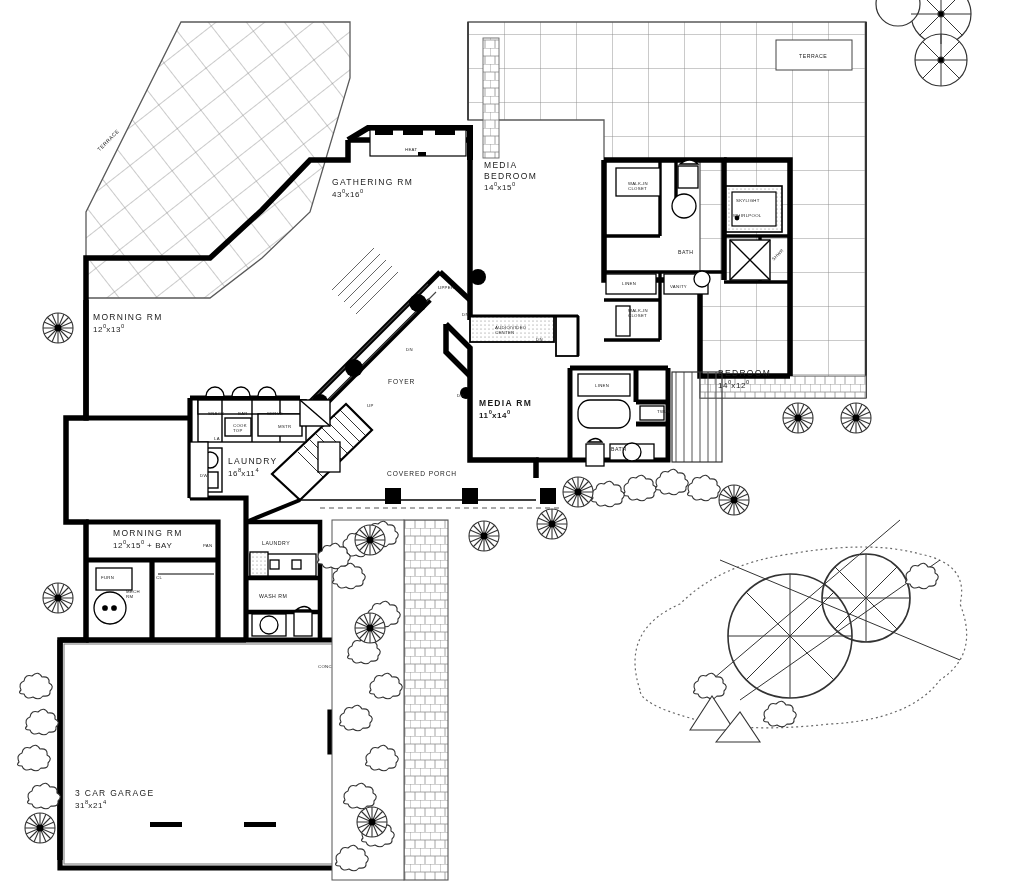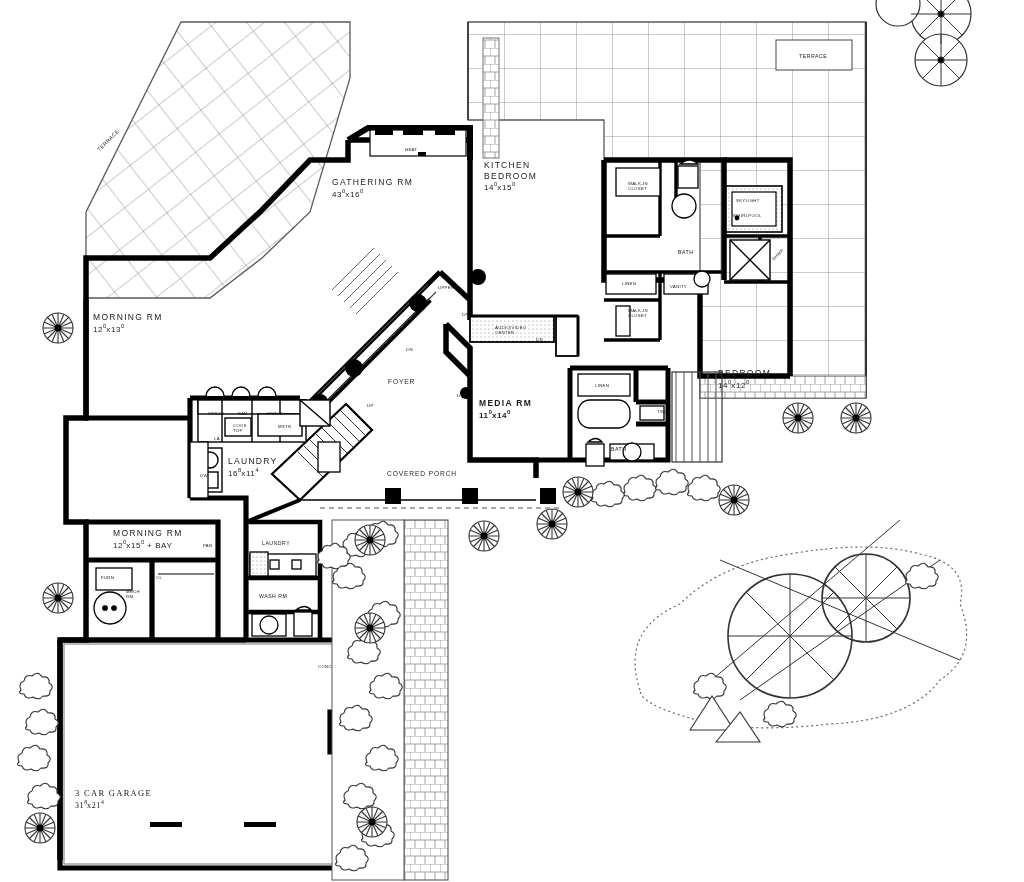--- a/index.html
+++ b/index.html
@@ -356,21 +356,21 @@
       <path d="M110 300 V300"></path>
     </g>
   </svg>
 
   <div id="labels">
       <div class="rm-label" style="left: 332px; top: 163px; margin-top: 14px;">
         <span class="rm-name">GATHERING  RM</span>
         <span class="rm-dim">43<sup>0</sup>x16<sup>0</sup></span>
       </div>
       <div class="rm-label" style="left: 484px; top: 160px;">
-        <span class="rm-name">KITCHEN</span>
+        <span class="rm-name">MEDIA</span>
         <span class="rm-name">BEDROOM</span>
         <span class="rm-dim">14<sup>0</sup>x15<sup>0</sup></span>
       </div>
       <div class="rm-label" style="left: 93px; top: 312px;">
         <span class="rm-name">MORNING  RM</span>
         <span class="rm-dim">12<sup>0</sup>x13<sup>0</sup></span>
       </div>
       <div class="rm-label" style="left: 718px; top: 368px;">
         <span class="rm-name">BEDROOM</span>
         <span class="rm-dim">14<sup>0</sup>x12<sup>0</sup></span>
@@ -380,21 +380,21 @@
         <span class="rm-dim">11<sup>0</sup>x14<sup>0</sup></span>
       </div>
       <div class="rm-label" style="left: 228px; top: 456px;">
         <span class="rm-name">LAUNDRY</span>
         <span class="rm-dim">16<sup>8</sup>x11<sup>4</sup></span>
       </div>
       <div class="rm-label" style="left: 94px; top: 528px; margin-left: 19px;">
         <span class="rm-name">MORNING  RM</span>
         <span class="rm-dim">12<sup>0</sup>x15<sup>0</sup> + BAY</span>
       </div>
-      <div class="rm-label" style="left: 75px; top: 788px; font-family: Liberation Serif, serif;">
+      <div class="rm-label" style="left: 75px; top: 788px;">
         <span class="rm-name">3 CAR GARAGE</span>
         <span class="rm-dim">31<sup>8</sup>x21<sup>4</sup></span>
       </div>
       <div class="rm-label mid" style="left: 388px; top: 378px;"><span>FOYER</span></div>
       <div class="rm-label mid" style="left: 387px; top: 470px;"><span>COVERED  PORCH</span></div>
       <div class="rm-label tiny rot-45" style="left: 96px; top: 148px;"><span>TERRACE</span></div>
       <div class="rm-label tiny" style="left: 799px; top: 53px;"><span>TERRACE</span></div>
       <div class="rm-label tiny" style="left: 678px; top: 249px;"><span>BATH</span></div>
       <div class="rm-label tiny" style="left: 611px; top: 446px;"><span>BATH</span></div>
       <div class="rm-label tiny" style="left: 262px; top: 540px;"><span>LAUNDRY</span></div>

